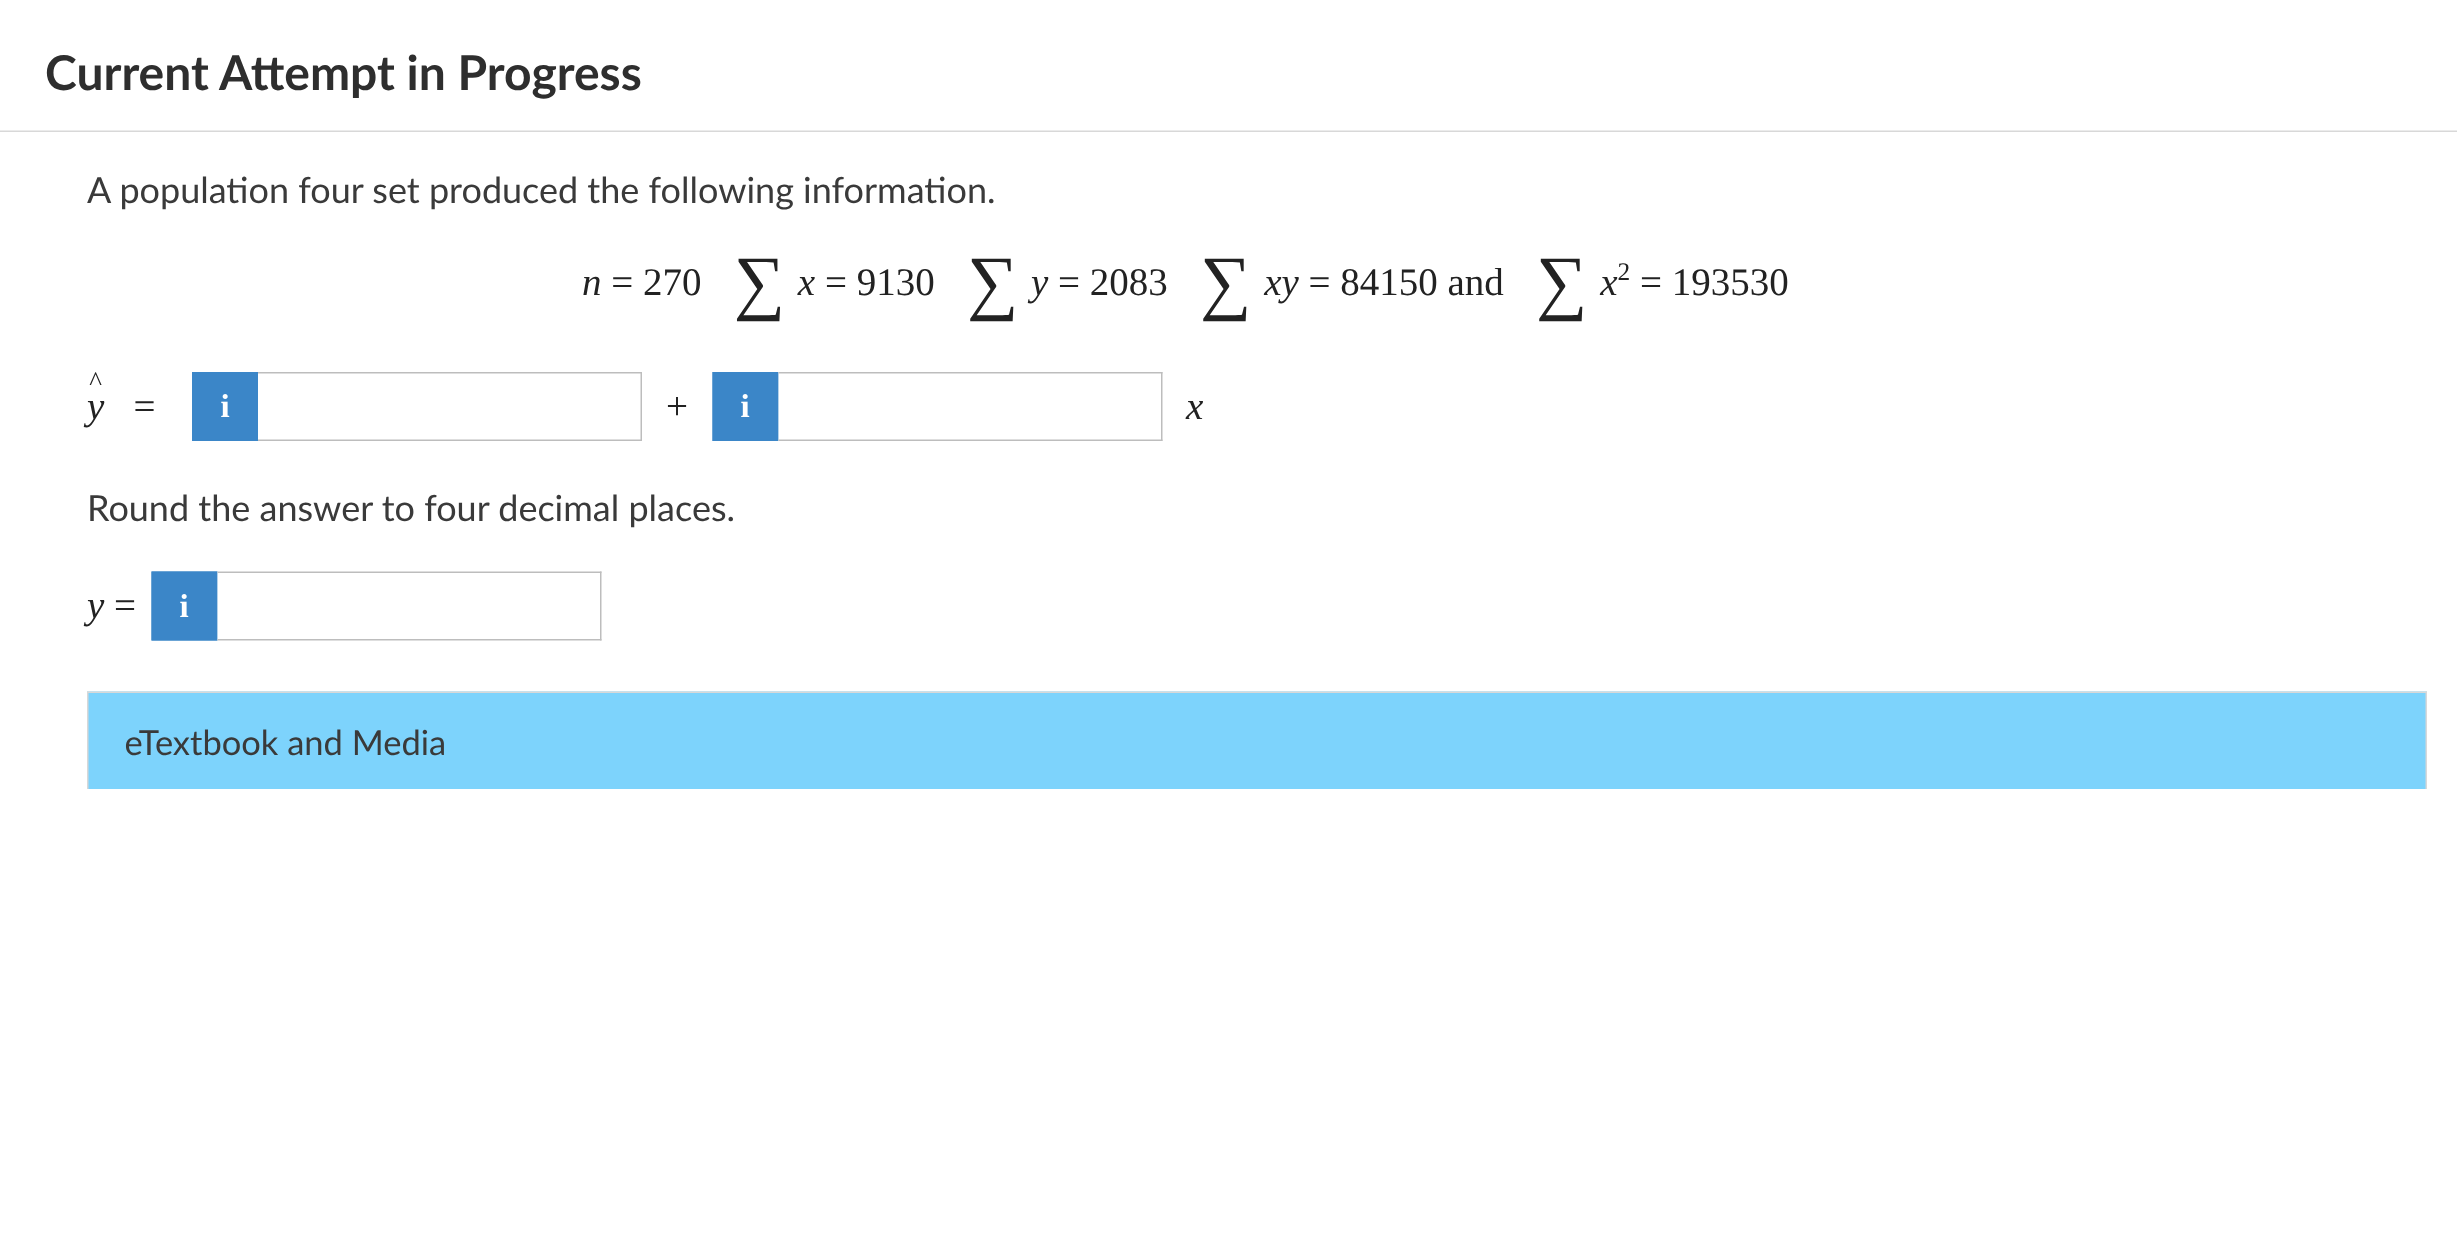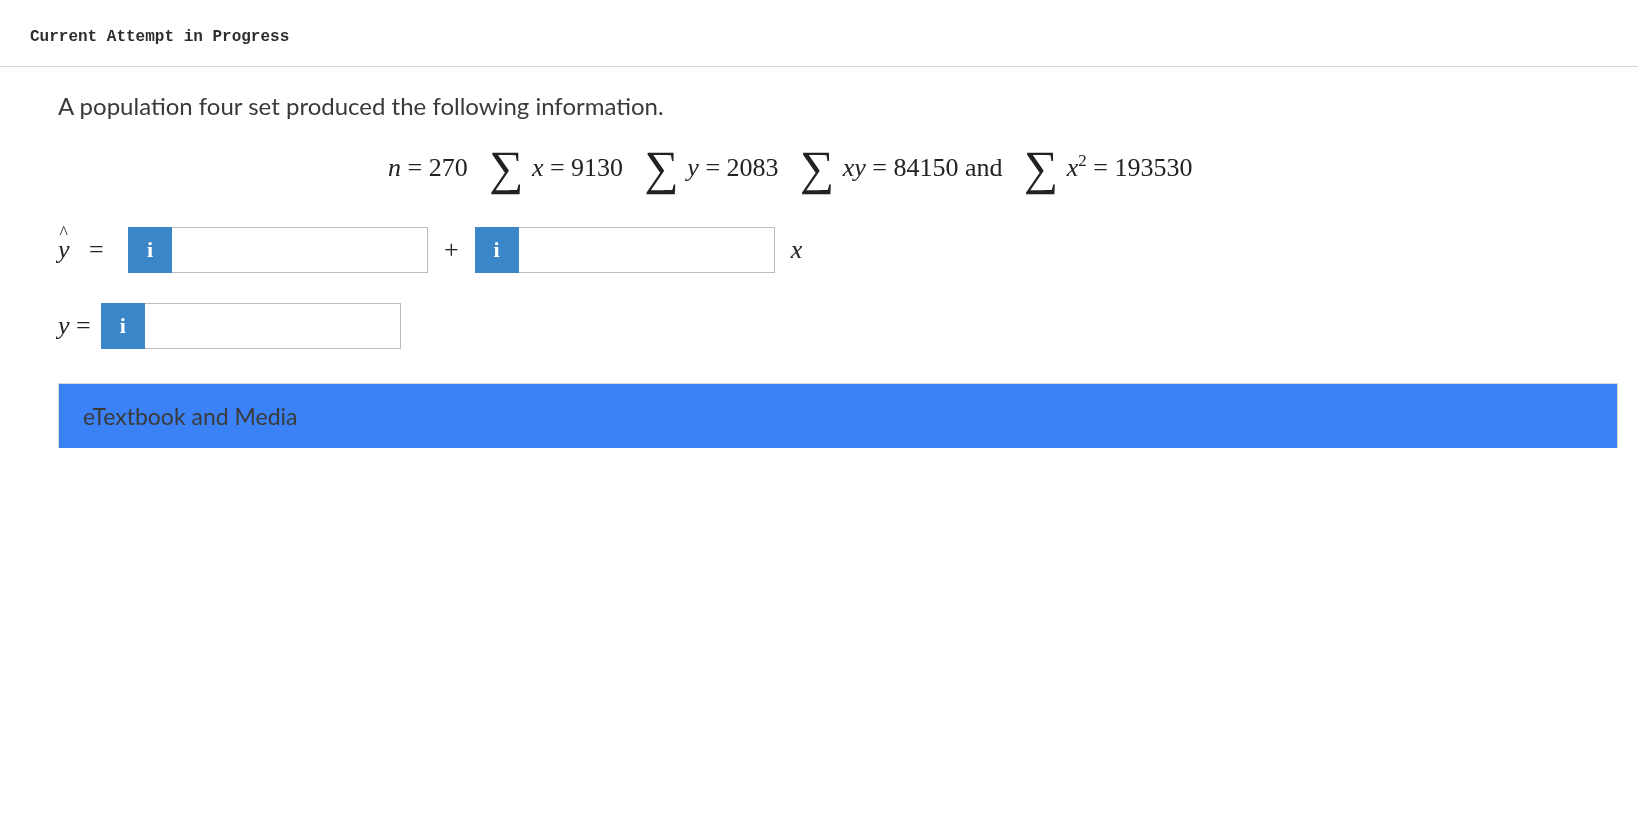--- a/index.html
+++ b/index.html
@@ -11,24 +11,23 @@
     background: #ffffff;
     font-size: 22px;
   }
   .page {
     width: 1638px;
     height: 840px;
     position: relative;
   }
   .header-title {
     font-weight: 700;
-    font-size: 16px;
+    font-size: 32px;
     padding: 28px 0 20px 30px;
     color: #2e2e2e;
-    font-family: Liberation Mono, monospace;
   }
   .hr {
     border: none;
     border-top: 1px solid #d8d8d8;
     margin: 0;
   }
   .content {
     padding: 24px 0 0 58px;
   }
   .text-line {
@@ -125,21 +124,21 @@
   }
   .etextbook-bar {
     margin-top: 34px;
     margin-left: 0;
     width: 1560px;
     border: 1px solid #d8d8d8;
     border-bottom: none;
     padding: 18px 24px;
     font-size: 23px;
     color: #3a3a3a;
-    background: #3b82f6;
+    background: #7dd3fc;
     cursor: pointer;
   }
 </style>
 </head>
 <body>
 
 <div class="page">
 
   <div class="header-title">Current Attempt in Progress</div>
   <hr class="hr">
@@ -197,20 +196,21 @@
 
       <span class="answer-box">
         <span class="info-btn">i</span>
         <input class="answer-input" type="text" value="" style="">
       </span>
 
       <span class="eq-x">x</span>
     </div>
 
 
+    <div class="text-line">Round the answer to four decimal places.</div>
 
     <div class="input-row input-row-b">
       <span class="prefix" style="min-width:auto;">
         <span style="font-style:italic;">y</span><span class="eq-sign"> =</span>
       </span>
       <span class="answer-box">
         <span class="info-btn">i</span>
         <input class="answer-input" type="text" value="" style="">
       </span>
     </div>

